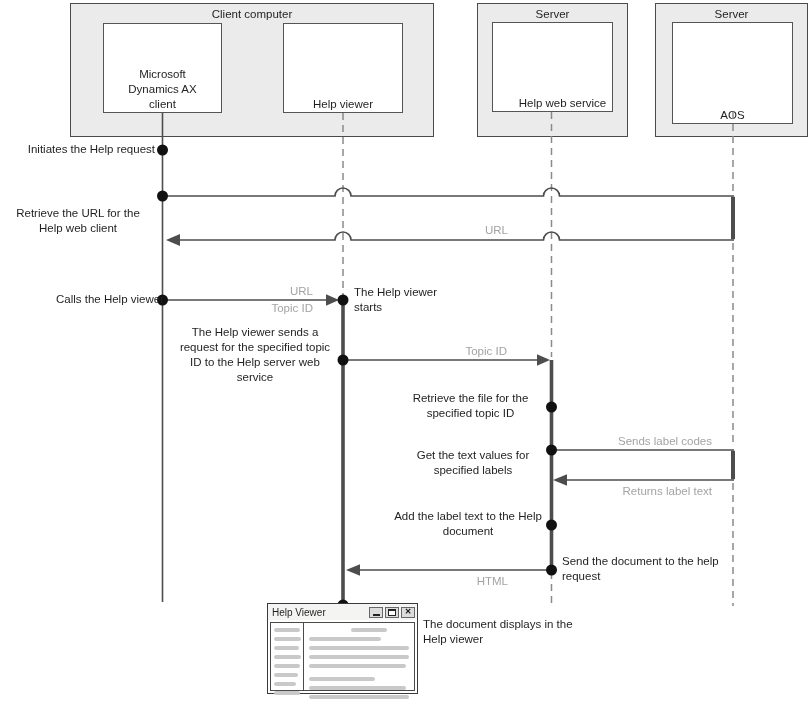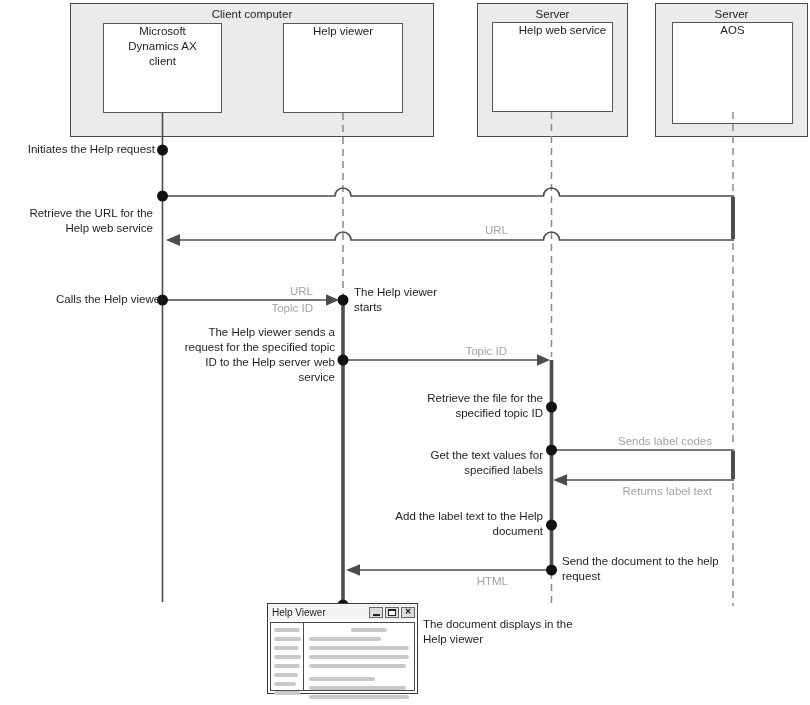--- a/index.html
+++ b/index.html
@@ -27,30 +27,30 @@
   .group-label {
     display:block;
     padding-top:3px;
     color:#1f1f1f;
   }
   .actor-box {
     position:absolute;
     background:#fff;
     border:1px solid #555;
     display:flex;
-    align-items:flex-start;
+    align-items:flex-end;
     justify-content:center;
     text-align:center;
   }
   .actor-box .actor-label { display:inline-block; }
   
   svg.overlay { position:absolute; left:0; top:0; }
   
   .ann { position:absolute; color:#1f1f1f; }
-  .ann.r { text-align:right; }
+  .ann.r { text-align:center; }
   .ann.l { text-align:left; }
   .msg-label { position:absolute; color:#a3a3a3; text-align:right; }
   
   .hv-window {
     position:absolute;
     left:267px; top:603px;
     width:151px; height:91px;
     background:#fff;
     border:1px solid #3a3a3a;
   }
@@ -165,21 +165,21 @@
       <circle cx="343" cy="360" r="5.5"></circle>
       <circle cx="551.5" cy="407" r="5.5"></circle>
       <circle cx="551.5" cy="450" r="5.5"></circle>
       <circle cx="551.5" cy="525" r="5.5"></circle>
       <circle cx="551.5" cy="570" r="5.5"></circle>
       <circle cx="343" cy="605" r="5.5"></circle>
     </g>
   </svg>
 
   <div class="ann r" style="right:655px; top:142px; white-space:nowrap;">Initiates the Help request</div>
-  <div class="ann r" style="right:657px; top:206px; width:150px;">Retrieve the URL for the Help web service</div>
+  <div class="ann r" style="right:657px; top:206px; width:150px;">Retrieve the URL for the Help web client</div>
   <div class="ann r" style="right:646px; top:292px; white-space:nowrap;">Calls the Help viewer</div>
   <div class="ann l" style="left:354px; top:285px; width:110px;">The Help viewer starts</div>
   <div class="ann r" style="right:475px; top:325px; width:160px;">The Help viewer sends a request for the specified topic ID to the Help server web service</div>
   <div class="ann r" style="right:267px; top:391px; width:145px;">Retrieve the file for the specified topic ID</div>
   <div class="ann r" style="right:267px; top:509px; width:150px;">Add the label text to the Help document</div>
   <div class="ann r" style="right:267px; top:448px; width:140px;">Get the text values for specified labels</div>
   <div class="ann l" style="left:562px; top:554px; width:160px;">Send the document to the help request</div>
   <div class="ann l" style="left:423px; top:617px; width:150px;">The document displays in the Help viewer</div>
 
   <div class="msg-label" style="left:388px; top:223px; width:120px;">URL</div>

